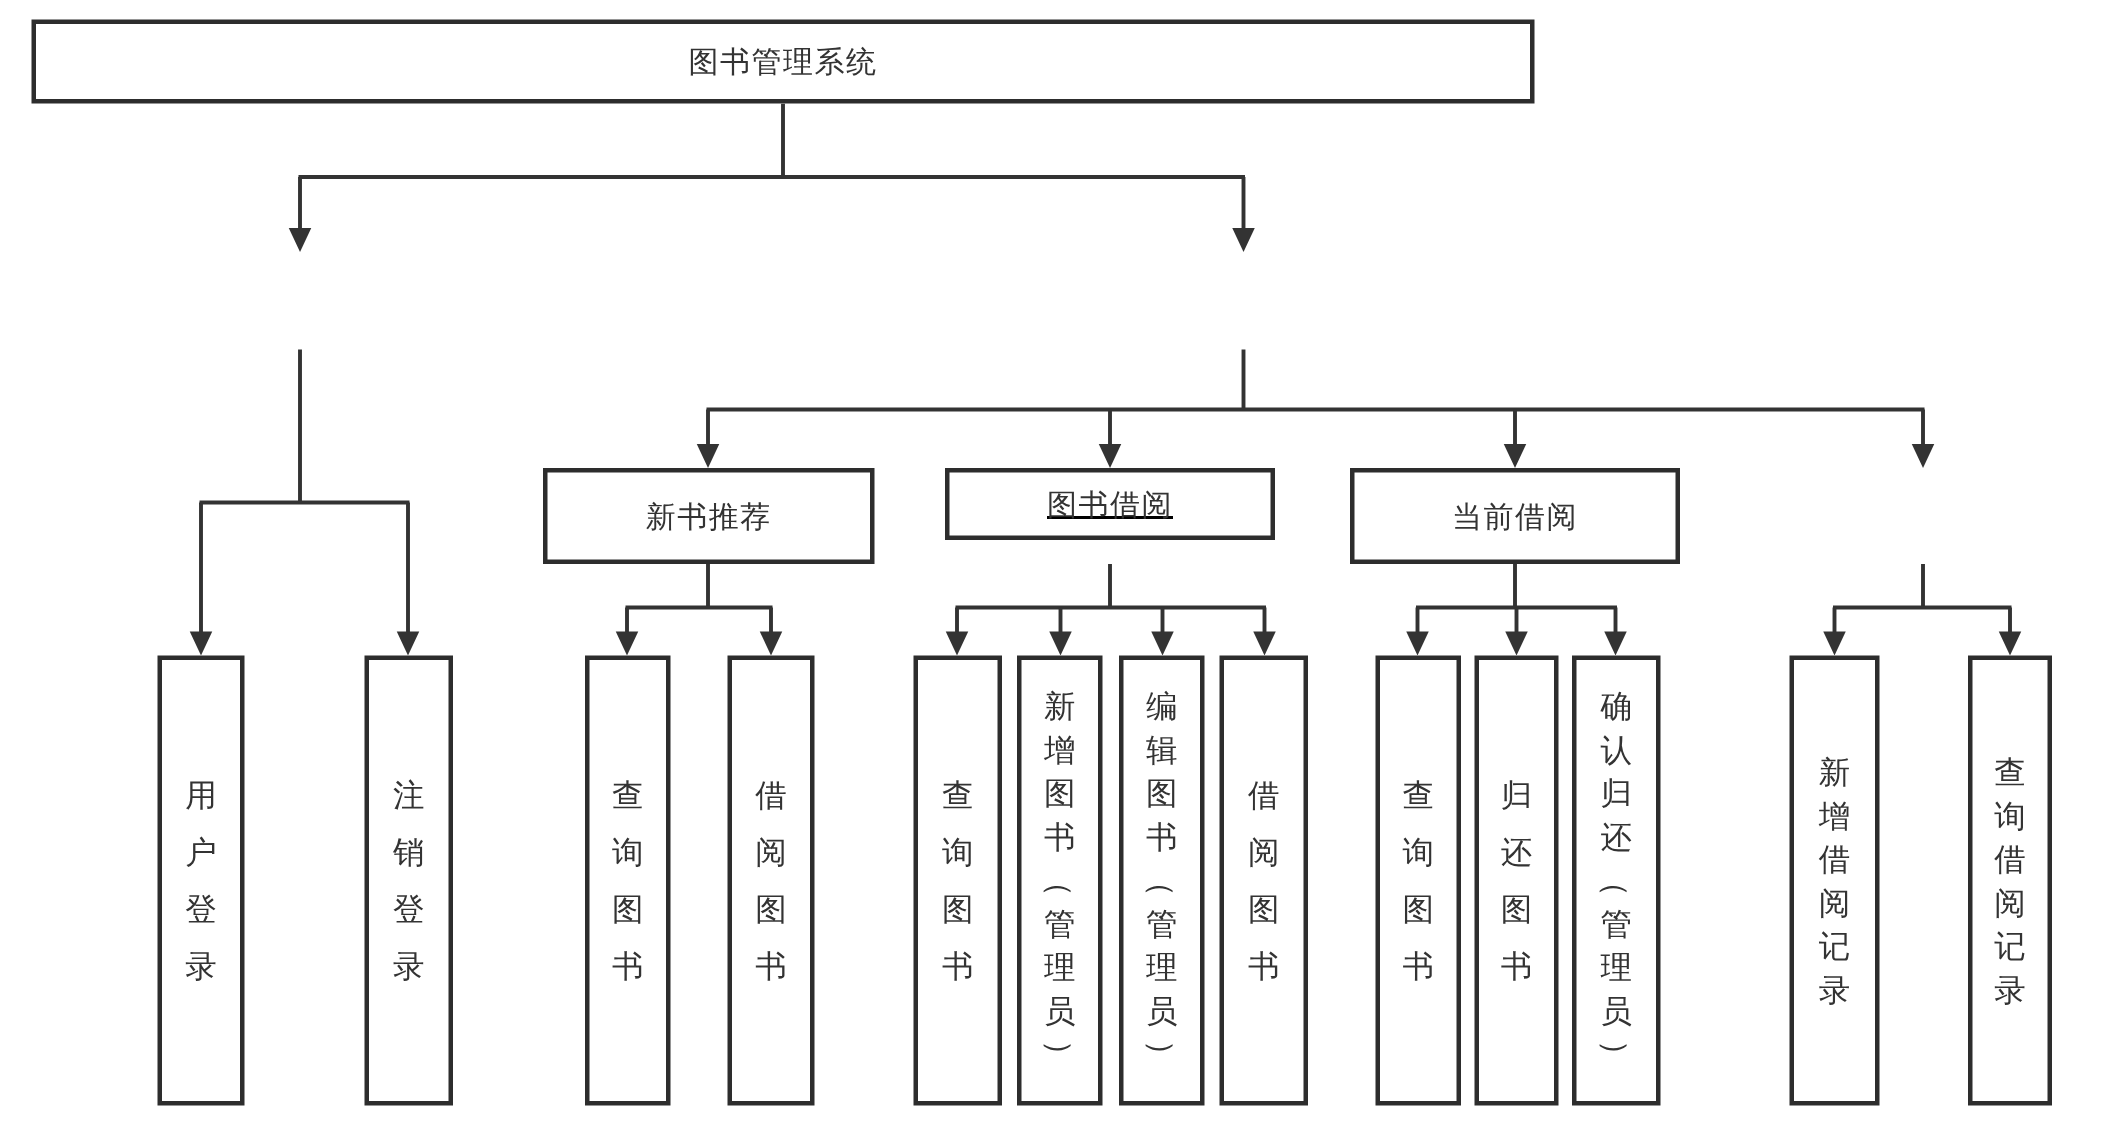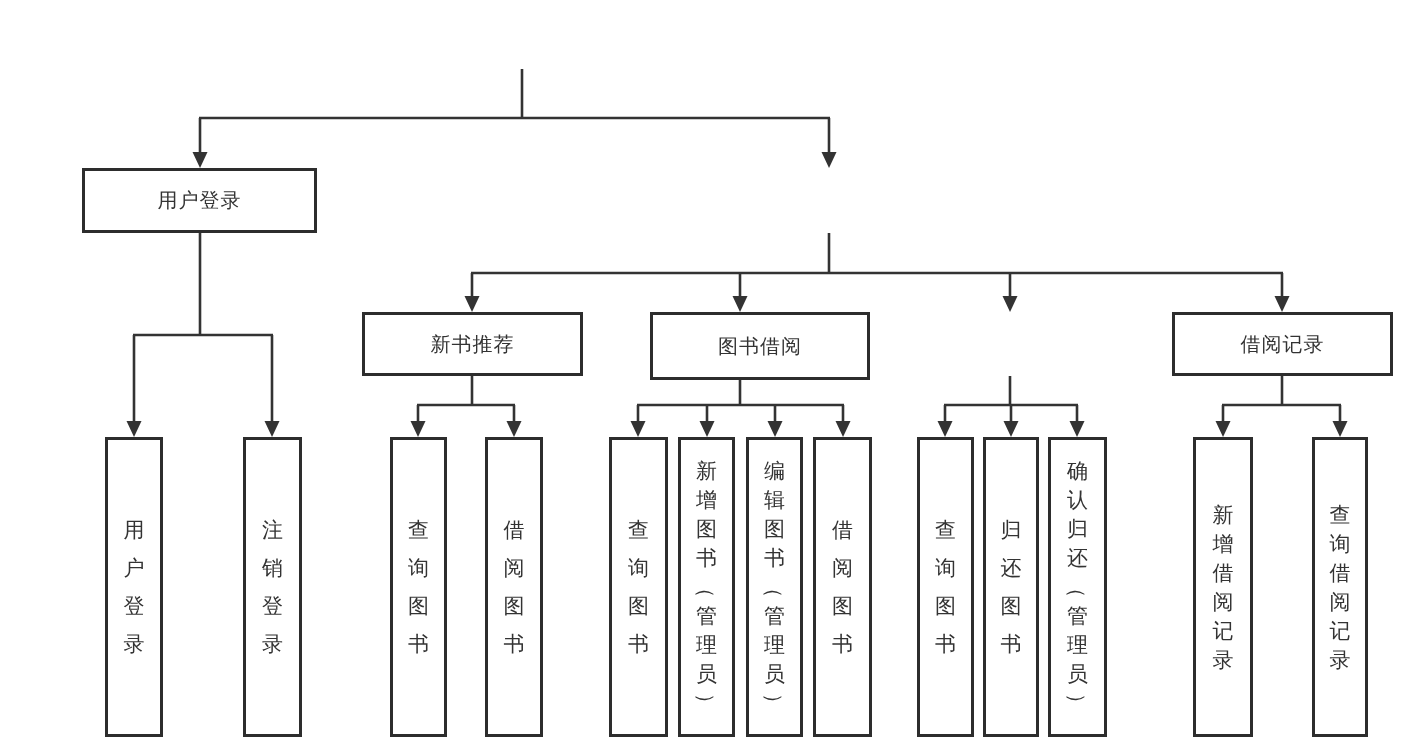--- a/index.html
+++ b/index.html
@@ -130,33 +130,33 @@
     <g>
       <line x1="1282" y1="376" x2="1282" y2="405"></line>
       <line x1="1222" y1="405" x2="1341" y2="405"></line>
       <line x1="1223" y1="405" x2="1223" y2="425"></line>
       <path d="M1215.5,421 L1230.5,421 L1223,437 Z"></path>
       <line x1="1340" y1="405" x2="1340" y2="425"></line>
       <path d="M1332.5,421 L1347.5,421 L1340,437 Z"></path>
     </g>
   </svg>
 
-
-  <div class="hbox" style="left:82px;top:168px;width:235px;height:65px;">
-    <span class="lbl">用户登录</span>
-  </div>
+  <div class="hbox" style="left:21px;top:13px;width:1002px;height:56px;">
+    <span class="lbl">图书管理系统</span>
+  </div>
+
 
   <div class="hbox" style="left:362px;top:312px;width:221px;height:64px;">
     <span class="lbl">新书推荐</span>
   </div>
-  <div class="hbox" style="left:650px;top:312px;width:220px;height:68px;">
+  <div class="hbox" style="left:630px;top:312px;width:220px;height:48px;text-decoration:underline;">
     <span class="lbl">图书借阅</span>
   </div>
-  <div class="hbox" style="left:1172px;top:312px;width:221px;height:64px;">
-    <span class="lbl">借阅记录</span>
+  <div class="hbox" style="left:900px;top:312px;width:220px;height:64px;">
+    <span class="lbl">当前借阅</span>
   </div>
 
   <div class="vbox" style="left:105px;width:58px;">
       <span class="vchar" style="height: 38px;">用</span>
       <span class="vchar" style="height: 38px;">户</span>
       <span class="vchar" style="height: 38px;">登</span>
       <span class="vchar" style="height: 38px;">录</span>
     </div>
   <div class="vbox" style="left:243px;width:59px;">
       <span class="vchar" style="height: 38px;">注</span>

